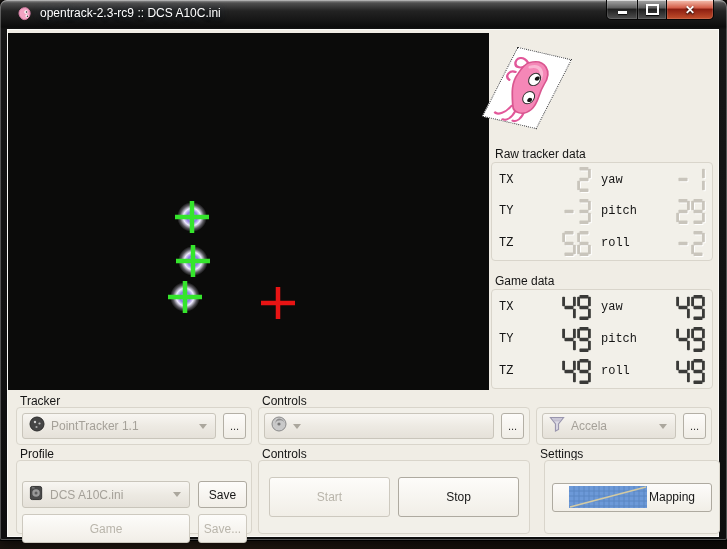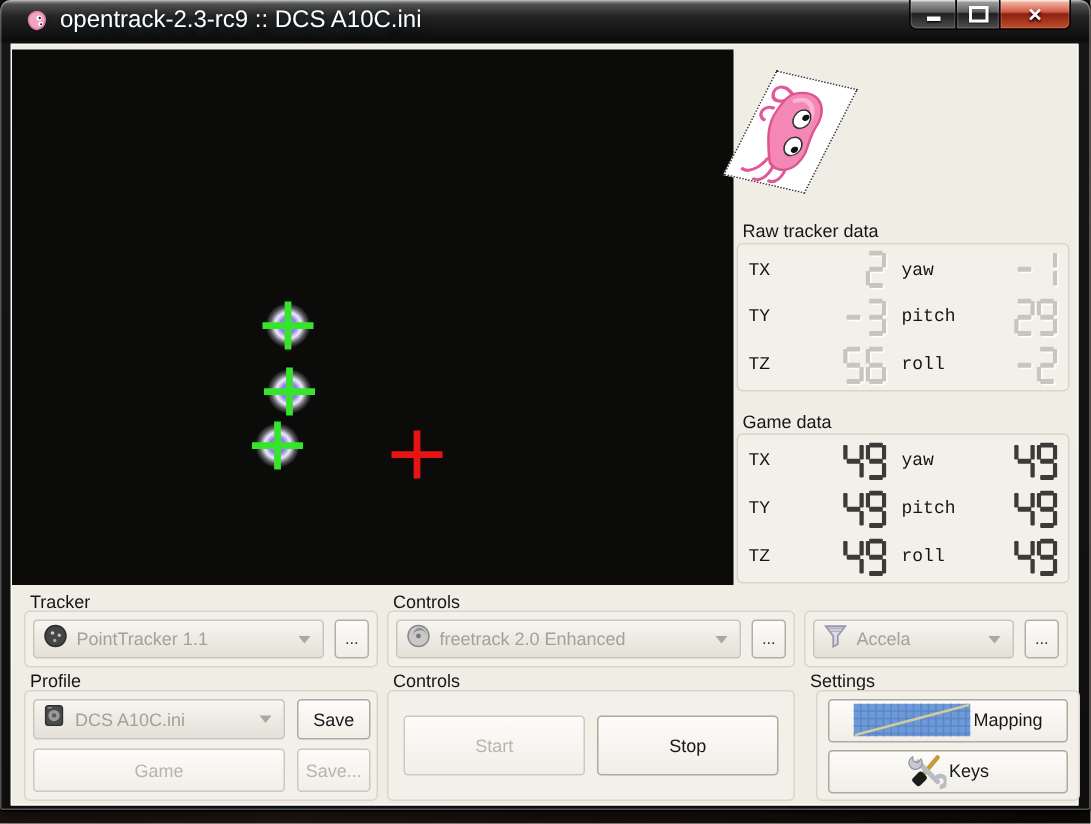--- a/index.html
+++ b/index.html
@@ -9,21 +9,21 @@
     font-family:"Liberation Sans",sans-serif;
   }
   
   .window{
     position:absolute;left:0;top:0;width:727px;height:540px;
     border-radius:7px 7px 2px 2px;
     background:linear-gradient(180deg,#9f9f9f 0px,#4f4f4f 3px,#232323 11px,#0c0c0c 27px,#161616 30px,#0e0e0e 100%);
     box-shadow:inset 0 0 0 1px rgba(255,255,255,0.28),0 0 0 1px #000,0 4px 14px rgba(0,0,0,0.7);
   }
   .titlebar{position:absolute;left:0;top:0;width:727px;height:29px;}
-  .title-text{position:absolute;left:40px;top:0;line-height:27px;font-size:16px;color:#ffffff;
+  .title-text{position:absolute;left:40px;top:0;line-height:27px;font-size:12px;color:#ffffff;
     text-shadow:0 1px 4px #000,0 0 9px rgba(120,160,200,0.35);white-space:nowrap;}
   .app-icon{position:absolute;left:17px;top:6px;width:16px;height:16px;}
   .caption{position:absolute;top:0;right:13px;display:flex;}
   .cap{height:19px;border:1px solid #050505;border-top:none;display:flex;align-items:center;justify-content:center;
     background:linear-gradient(180deg,rgba(255,255,255,0.55) 0%,rgba(255,255,255,0.16) 42%,rgba(0,0,0,0.5) 48%,rgba(110,110,110,0.35) 100%),#3f3f3f;
     box-shadow:inset 0 1px 0 rgba(255,255,255,0.55),inset 0 0 0 1px rgba(255,255,255,0.12);}
   .cap-min{width:30px;border-radius:0 0 0 5px;}
   .cap-max{width:28px;margin-left:-1px;}
   .cap-close{width:46px;margin-left:-1px;border-radius:0 0 5px 0;
     background:linear-gradient(180deg,#f6c2b2 0%,#d4604b 40%,#8e2012 50%,#c24f2c 100%);}
@@ -57,21 +57,21 @@
     border-top:5px solid #aba79d;flex:none;}
   .more-btn{width:23px;height:26px;flex:none;border:1px solid #b3afa5;border-radius:3px;box-sizing:border-box;
     background:linear-gradient(180deg,#fdfcfa,#f0ede6);font-size:11px;color:#333;
     display:flex;align-items:center;justify-content:center;font-family:"Liberation Sans",sans-serif;}
   .btn{border:1px solid #aeaaa0;border-radius:3px;box-sizing:border-box;
     background:linear-gradient(180deg,#fdfcfa,#f1eee7);font-size:12px;color:#171717;
     display:flex;align-items:center;justify-content:center;font-family:"Liberation Sans",sans-serif;text-align:right;}
   .btn.disabled{color:#b9b5ab;border-color:#cdc9bf;}
   
   .profile-frame{display:grid;grid-template-columns:1fr 49px;grid-template-rows:27px 29px;
-    gap:6px 8px;padding:5px 4px 5px 5px;}
+    gap:6px 8px;padding:20px 4px 5px 5px;}
   
   .controls-frame{display:flex;align-items:center;padding:0 10px;gap:8px;}
   .controls-frame .btn{flex:1;height:40px;}
   
   .settings-frame{display:flex;flex-direction:column;justify-content:center;gap:5px;padding:4px 7px;}
   .settings-frame .btn{height:29px;width:100%;gap:2px;}
 </style>
 </head>
 <body>
 
@@ -366,21 +366,20 @@
   <div class="sec-title" style="left:262px;top:394px;">Controls</div>
   <div class="gframe hframe" style="left:258px;top:407px;width:272px;height:38px;">
     <div class="combo">
       <span>
         <svg viewBox="0 0 16 16" width="16" height="16">
           <circle cx="8" cy="8" r="7" fill="#c9c9c9" stroke="#8a8a8a"></circle>
           <path d="M8,2.5 A5.5,5.5 0 0 1 13.5,8 A4,4 0 0 0 8,4.5 A3.5,3.5 0 0 0 4.5,8 A5,5 0 0 1 8,2.5 Z" fill="#8f8f8f"></path>
           <circle cx="8" cy="8" r="1.6" fill="#787878"></circle>
         </svg>
       </span>
-      <span class="combo-text">freetrack 2.0 Enhanced</span>
       <span class="combo-arrow"></span>
     </div>
     <button class="more-btn">...</button>
   </div>
 
   <div class="sec-title" style="left:540px;top:408px;text-align:center;">Filter</div>
   <div class="gframe hframe" style="left:536px;top:407px;width:176px;height:38px;">
     <div class="combo">
       <span>
         <svg viewBox="0 0 16 16" width="16" height="16">
@@ -427,27 +426,15 @@
           <rect x="0" y="0" width="78" height="22" fill="#6c99d8"></rect>
           <g stroke="#5b86c2" stroke-width="1">
             <path d="M5,0V22 M10,0V22 M15,0V22 M20,0V22 M25,0V22 M30,0V22 M35,0V22 M40,0V22 M45,0V22 M50,0V22 M55,0V22 M60,0V22 M65,0V22 M70,0V22 M75,0V22"></path>
             <path d="M0,5H78 M0,10H78 M0,15H78 M0,20H78"></path>
           </g>
           <path d="M1,21 L77,1" stroke="#d3caa2" stroke-width="1.6"></path>
         </svg>
       </span>
       <span>Mapping</span>
     </button>
-    <button class="btn">
-      <span style="display:flex;">
-        <svg viewBox="0 0 26 24" width="26" height="24">
-          <path d="M20,3 L9,16" stroke="#c59c3f" stroke-width="3" stroke-linecap="round"></path>
-          <rect x="4" y="14" width="9" height="7" rx="2" transform="rotate(-45 8 18)" fill="#1c1c1c"></rect>
-          <path d="M7,6 L20,19" stroke="#b9bcc4" stroke-width="3.4" stroke-linecap="round"></path>
-          <path d="M3.5,2.5 A4.4,4.4 0 1 0 9,4 L6.8,6.6 L3.8,5.4 Z" fill="#c7cad2" stroke="#8f939c" stroke-width="0.8"></path>
-          <path d="M19,17 A3.6,3.6 0 1 1 21.5,22.5" fill="none" stroke="#b9bcc4" stroke-width="3"></path>
-        </svg>
-      </span>
-      <span>Keys</span>
-    </button>
   </div>
 
 </div>
 
 </body></html>

